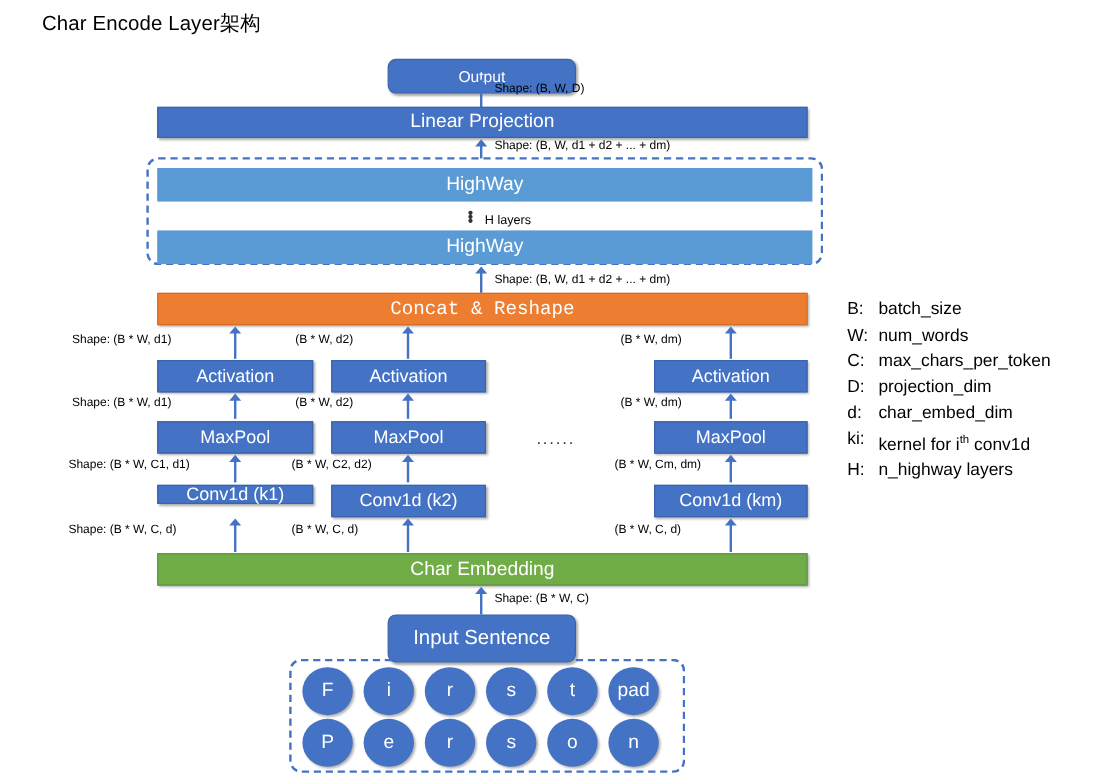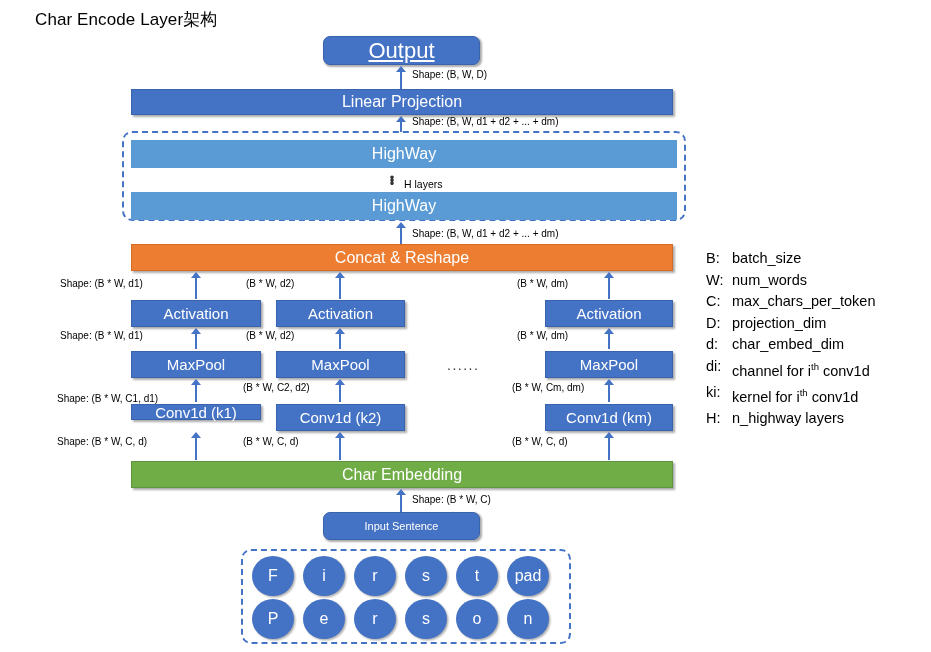--- a/index.html
+++ b/index.html
@@ -100,21 +100,21 @@
     box-shadow:1.5px 1.5px 2px rgba(0,0,0,0.3);
   }
   .circle.letter{font-size:16px;}
   .circle.pad{font-size:16px;}
 </style>
 </head>
 <body>
 
 <div class="abs" id="title">Char Encode Layer架构</div>
 
-<div class="abs box blue round shadow" style="left:323px;top:36px;width:157px;height:29px;font-size:22px;text-decoration:underline;">Output</div>
+<div class="abs box blue round shadow" style="left:323px;top:49px;width:157px;height:29px;font-size:13px;">Output</div>
 
 <div class="abs arrow" style="left:396px;top:66px;height:24px;">
   <div class="head"></div>
     <div class="stem"></div>
 </div>
 <div class="abs shape" style="left:412px;top:70px;">Shape: (B, W, D)</div>
 
 <div class="abs box blue shadow" style="left:131px;top:89px;width:542px;height:26px;font-size:16px;">Linear Projection</div>
 
 <div class="abs arrow" style="left:396px;top:116px;height:16px;">
@@ -135,21 +135,21 @@
 <div class="abs hlayers" style="left:404px;top:178px;">H layers</div>
 
 <div class="abs box lightblue" style="left:131px;top:192px;width:546px;height:28px;font-size:16px;">HighWay</div>
 
 <div class="abs arrow" style="left:396px;top:222px;height:22px;">
   <div class="head"></div>
     <div class="stem"></div>
 </div>
 <div class="abs shape" style="left:412px;top:229px;">Shape: (B, W, d1 + d2 + ... + dm)</div>
 
-<div class="abs box orange shadow" style="left:131px;top:244px;width:542px;height:27px;font-size:16px;">Concat &amp; Reshape</div>
+<div class="abs box orange shadow" style="left:131px;top:244px;width:542px;height:27px;font-size:16px;font-family:Liberation Mono, monospace;">Concat &amp; Reshape</div>
 
 <div class="abs arrow" style="left:191px;top:272px;height:27px;">
   <div class="head"></div>
     <div class="stem"></div>
 </div>
 <div class="abs shape" style="left:60px;top:279px;">Shape: (B * W, d1)</div>
 
 <div class="abs box blue shadow" style="left:131px;top:300px;width:130px;height:27px;font-size:15px;">Activation</div>
 
 <div class="abs arrow" style="left:191px;top:328px;height:21px;">
@@ -157,21 +157,21 @@
     <div class="stem"></div>
 </div>
 <div class="abs shape" style="left:60px;top:331px;">Shape: (B * W, d1)</div>
 
 <div class="abs box blue shadow" style="left:131px;top:351px;width:130px;height:27px;font-size:15px;">MaxPool</div>
 
 <div class="abs arrow" style="left:191px;top:379px;height:23px;">
   <div class="head"></div>
     <div class="stem"></div>
 </div>
-<div class="abs shape" style="left:57px;top:394px;">Shape: (B * W, C1, d1)</div>
+<div class="abs shape" style="left:57px;top:383px;">Shape: (B * W, C1, d1)</div>
 
 <div class="abs box blue shadow" style="left:131px;top:404px;width:130px;height:16px;font-size:15px;">Conv1d (k1)</div>
 
 <div class="abs arrow" style="left:191px;top:432px;height:28px;">
   <div class="head"></div>
     <div class="stem"></div>
 </div>
 <div class="abs shape" style="left:57px;top:437px;">Shape: (B * W, C, d)</div>
 
 <div class="abs arrow" style="left:335px;top:272px;height:27px;">
@@ -237,21 +237,21 @@
 <div class="abs shape" style="left:512px;top:437px;">(B * W, C, d)</div>
 
 <div class="abs box green shadow" style="left:131px;top:461px;width:542px;height:27px;font-size:16px;">Char Embedding</div>
 
 <div class="abs arrow" style="left:396px;top:489px;height:23px;">
   <div class="head"></div>
     <div class="stem"></div>
 </div>
 <div class="abs shape" style="left:412px;top:495px;">Shape: (B * W, C)</div>
 
-<div class="abs box blue round shadow" style="left:323px;top:512px;width:157px;height:28px;font-size:11px;">Input Sentence</div>
+<div class="abs box blue round shadow" style="left:323px;top:512px;width:157px;height:40px;font-size:17px;">Input Sentence</div>
 
 <div class="abs dashed" style="left:241px;top:549px;width:330px;height:95px;"></div>
 
 <div class="abs" style="left:252px;top:556px;display:flex;gap:9px;">
   <div class="circle letter">F</div>
   <div class="circle letter">i</div>
   <div class="circle letter">r</div>
   <div class="circle letter">s</div>
   <div class="circle letter">t</div>
   <div class="circle pad">pad</div>
@@ -281,24 +281,20 @@
   </div>
   <div class="legend-row">
     <span class="legend-key">D:</span>
     <span class="legend-val">projection_dim</span>
   </div>
   <div class="legend-row">
     <span class="legend-key">d:</span>
     <span class="legend-val">char_embed_dim</span>
   </div>
   <div class="legend-row">
-    <span class="legend-key">di:</span>
-    <span class="legend-val">channel for i<sup>th</sup> conv1d</span>
-  </div>
-  <div class="legend-row">
     <span class="legend-key">ki:</span>
     <span class="legend-val">kernel for i<sup>th</sup> conv1d</span>
   </div>
   <div class="legend-row">
     <span class="legend-key">H:</span>
     <span class="legend-val">n_highway layers</span>
   </div>
 </div>
 
 </body></html>

